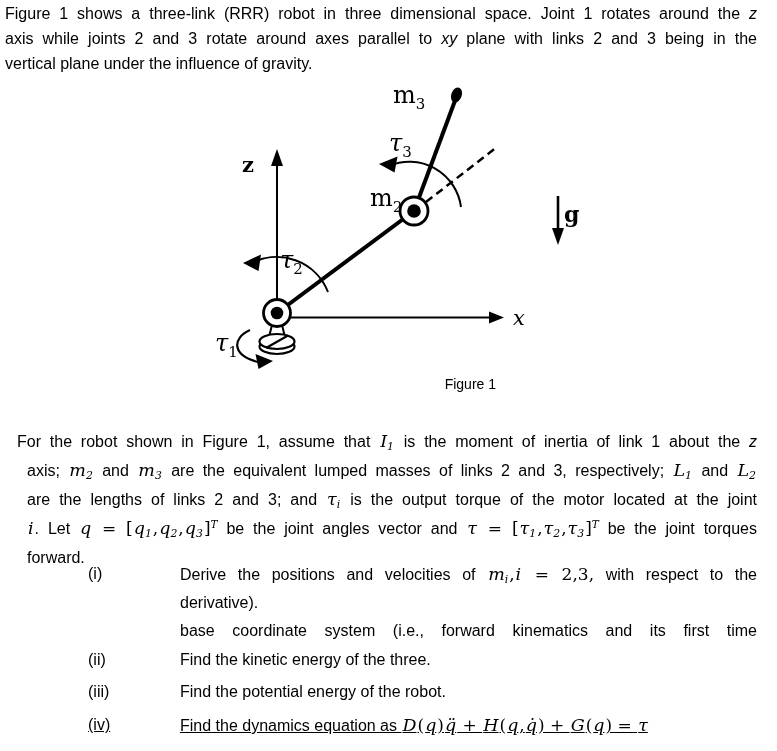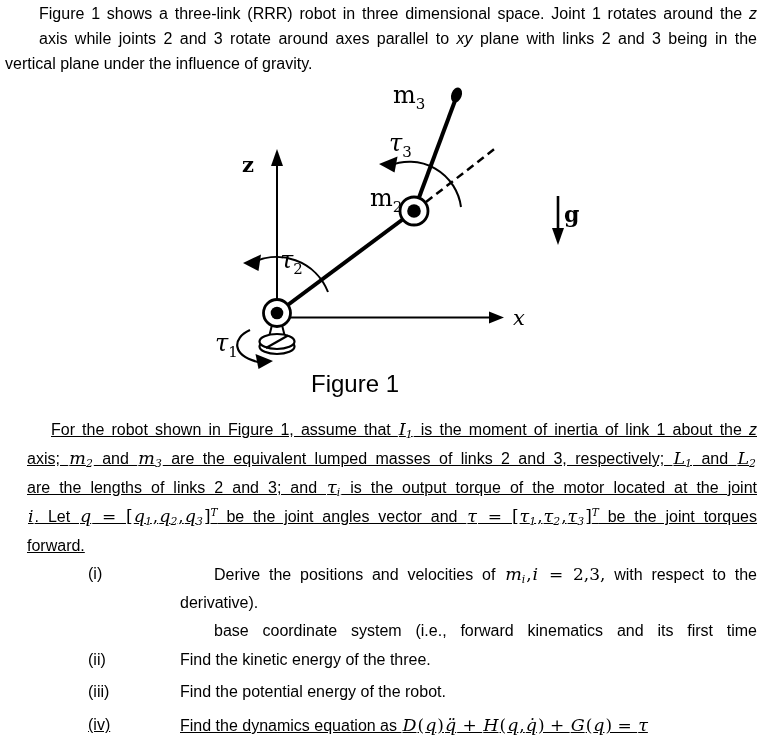--- a/index.html
+++ b/index.html
@@ -13,30 +13,30 @@
   }
   .abs { position:absolute; }
 
   
   .para .line {
     font-size:16px;
     line-height:25px;
     text-align:justify;
     white-space:normal;
   }
-  .jl { text-align-last:justify;margin-left:34px; }
+  .jl { text-align-last:justify; }
 
   .p1 { left:5px; top:1px; width:752px; }
 
-  .p2 { left:17px; top:415px; width:740px;text-decoration:underline; }
+  .p2 { left:17px; top:427px; width:740px; }
   .p2 .line { line-height:29px; }
   .p2 .line.hang { margin-left:10px; }
 
-  .caption-box { left:311px; top:372px; width:200px; text-align:left;
-                 font-size:24px; line-height:24px; }
+  .caption-box { left:296px; top:372px; width:200px; text-align:right;
+                 font-size:14px; line-height:24px; }
 
   
   .seg-t  { font-family:"Liberation Sans", sans-serif; }
   .seg-ti { font-family:"Liberation Sans", sans-serif; font-style:italic; }
   .seg-m  { font-family:"DejaVu Serif", serif; font-style:italic; font-size:17.5px; padding:0 1px; }
   .seg-mn { font-family:"DejaVu Serif", serif; font-size:17px; }
   .para sub, .tasks-area sub {
     font-size:0.62em; line-height:0; position:relative; top:0.28em; vertical-align:baseline;
   }
   .para sup, .tasks-area sup {

